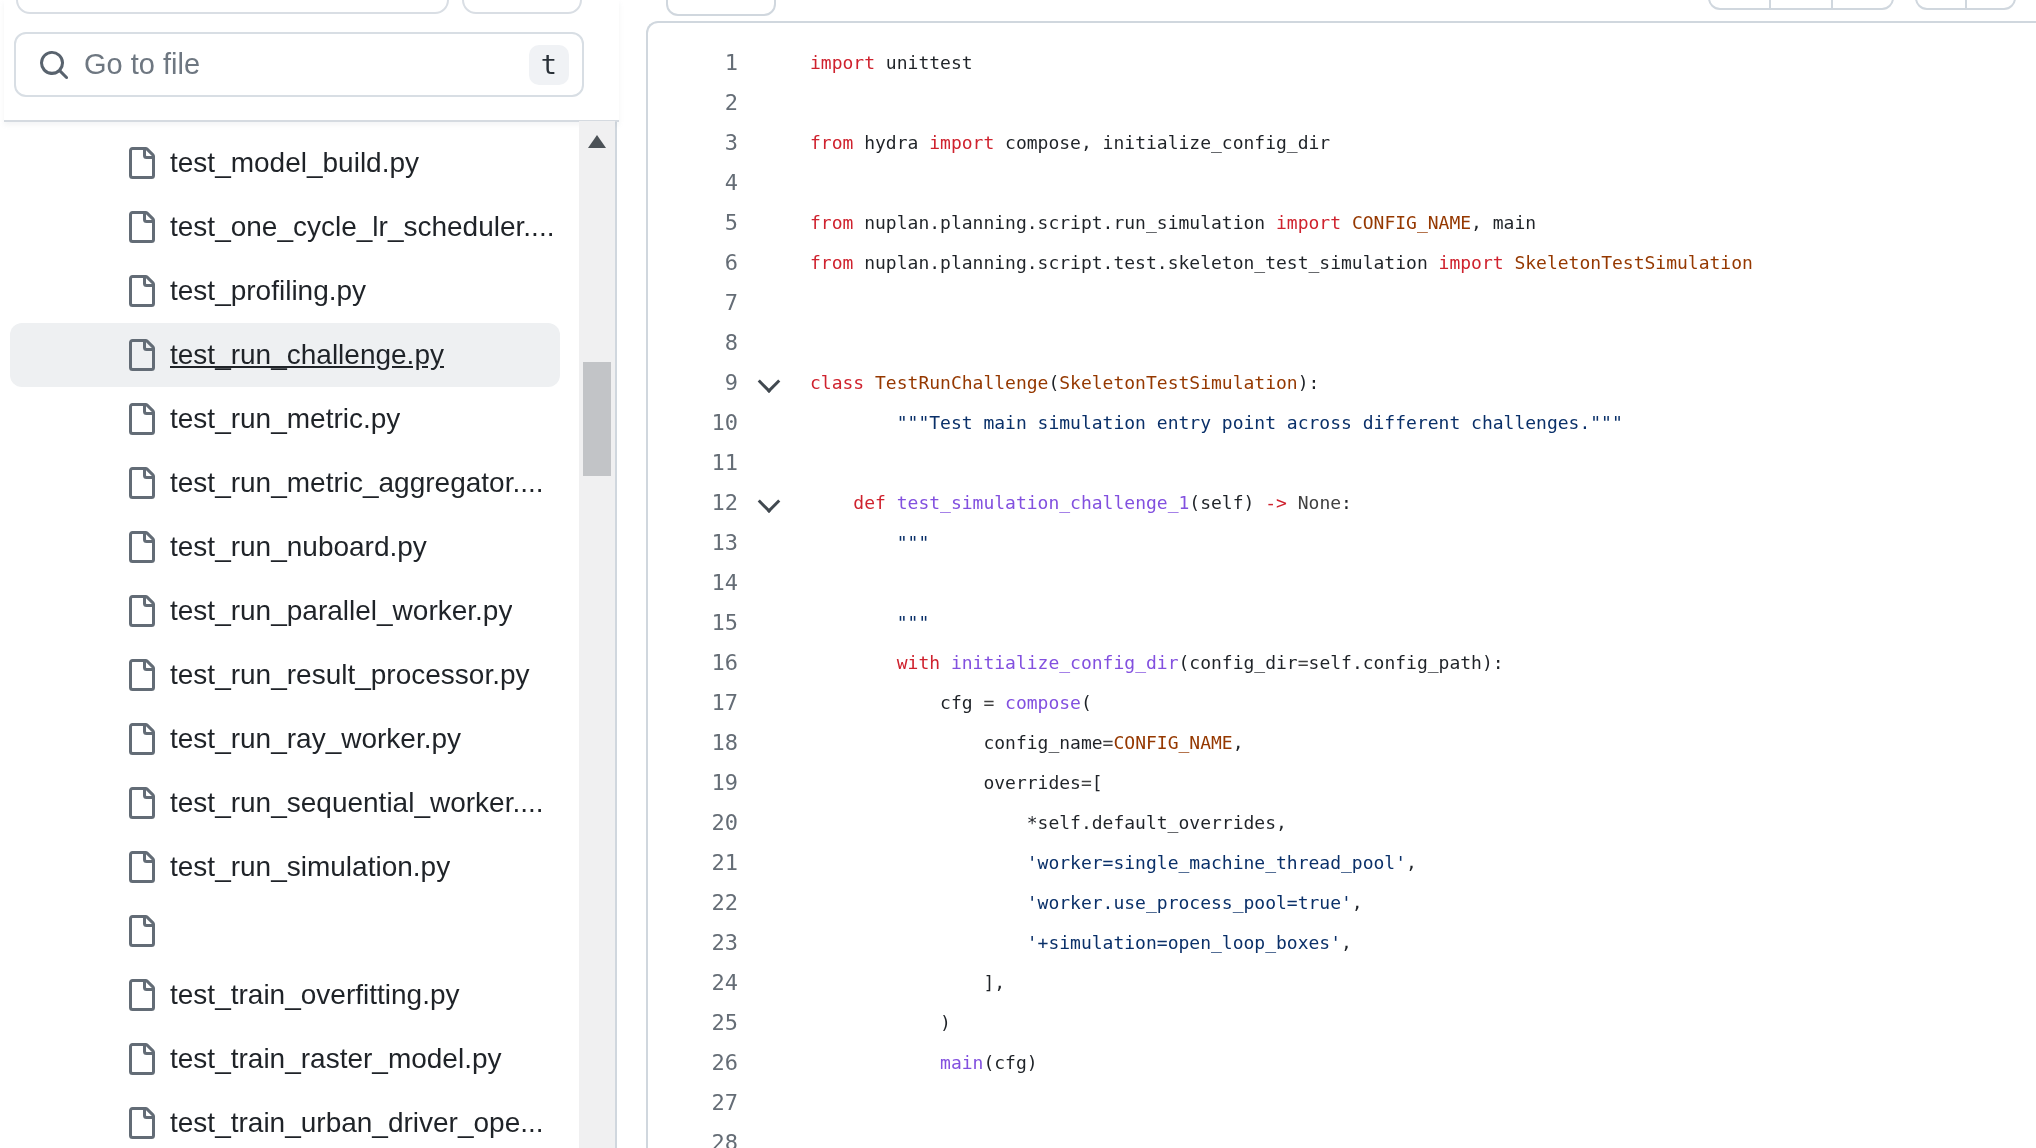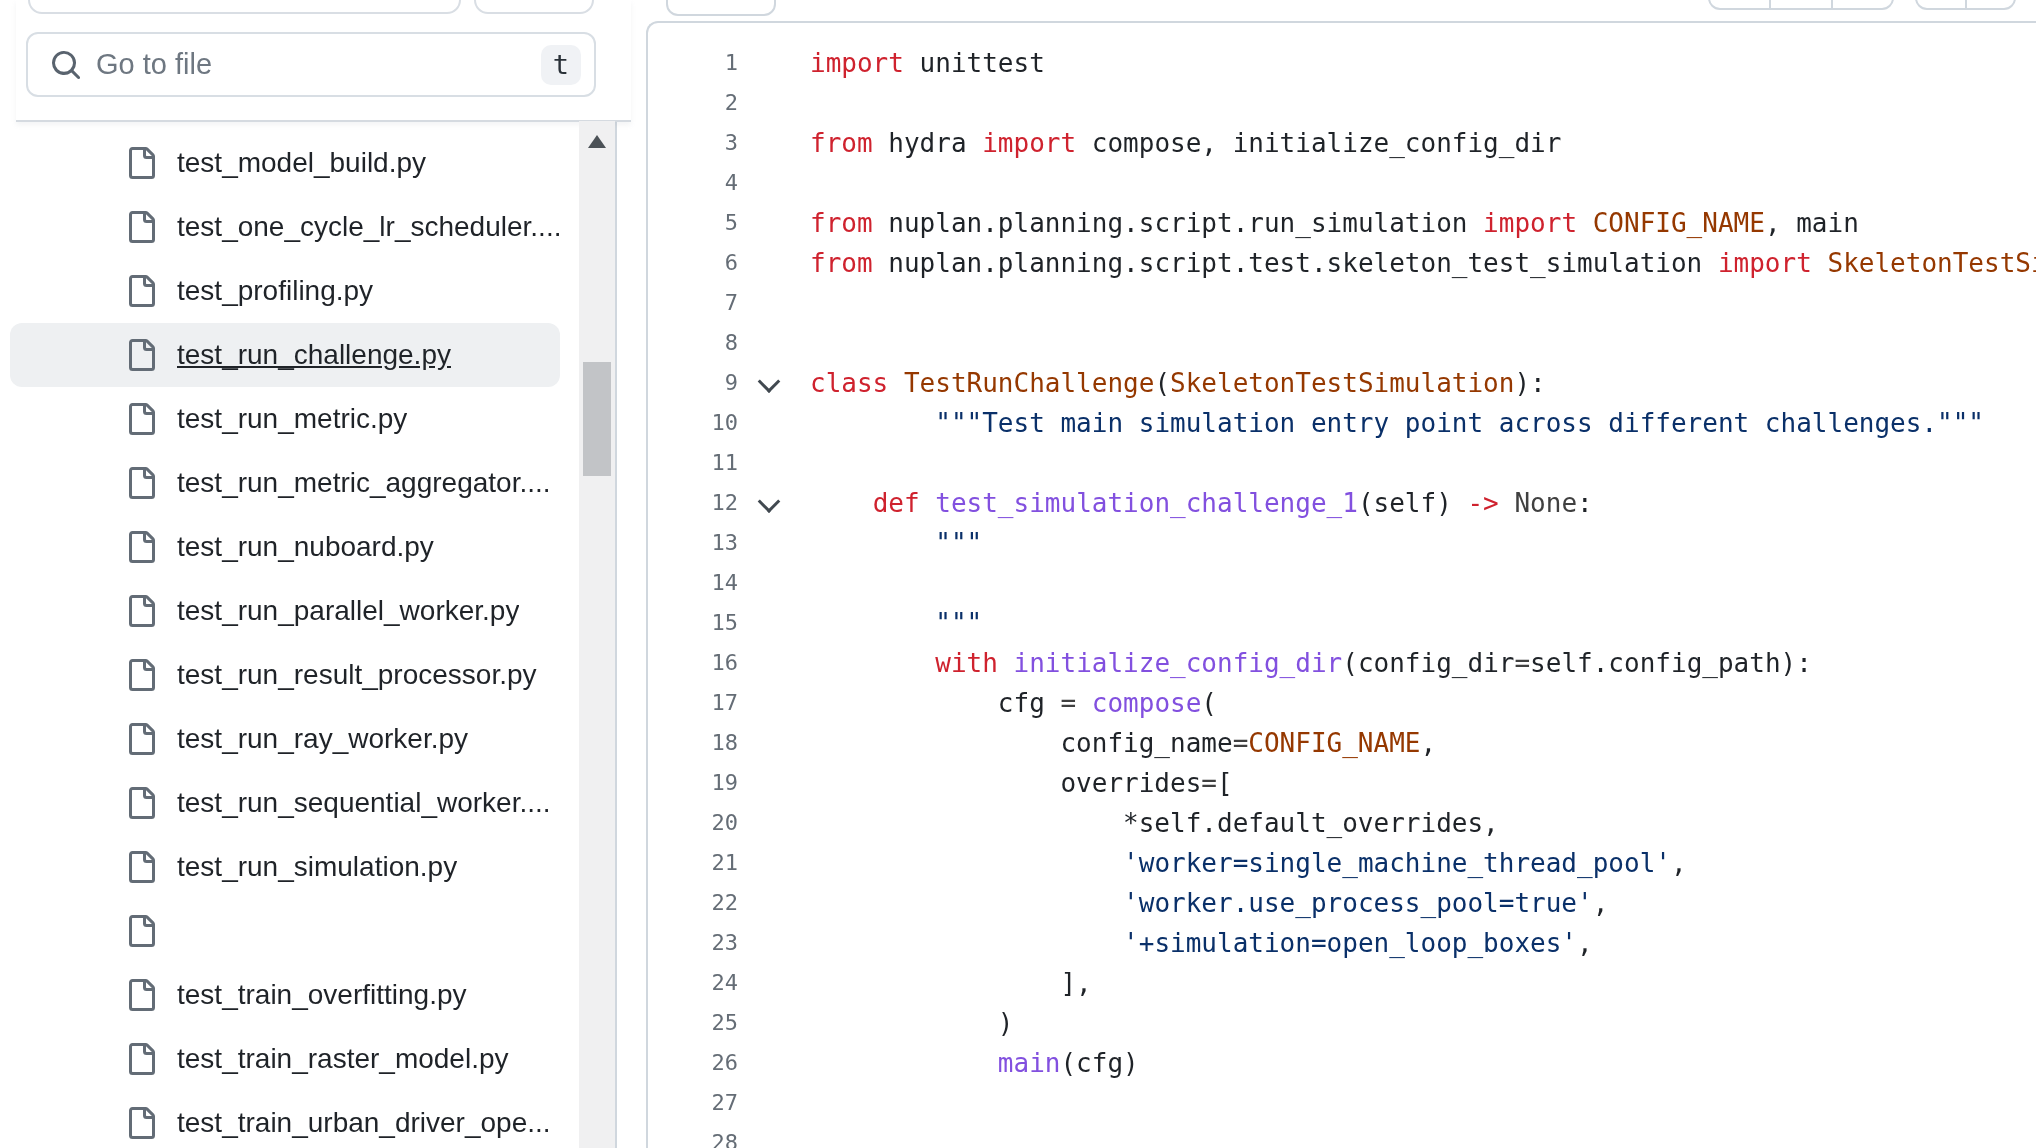--- a/index.html
+++ b/index.html
@@ -2,52 +2,52 @@
 <html><head>
 <meta charset="utf-8">
 <style>
   html,body{margin:0;padding:0;}
   body{
     width:2036px;height:1148px;overflow:hidden;background:#ffffff;
     font-family:"Liberation Sans","DejaVu Sans",sans-serif;color:#1f2328;position:relative;
   }
   
   .sidebar{position:absolute;left:0;top:0;width:617px;height:1148px;background:#fff;border-right:2px solid #d0d7de;box-sizing:border-box;}
-  .sb-head{position:absolute;left:16px;top:0;width:100%;height:120px;background:#fff;border-bottom:2px solid #d5dae0;box-shadow:0 3px 5px rgba(140,149,159,0.10);z-index:3;}
+  .sb-head{position:absolute;left:4px;top:0;width:100%;height:120px;background:#fff;border-bottom:2px solid #d5dae0;box-shadow:0 3px 5px rgba(140,149,159,0.10);z-index:3;}
   .partial-btn{position:absolute;background:#fff;border:2px solid #d9dee4;border-radius:14px;box-sizing:border-box;}
   .pb-wide{left:12px;top:-22px;width:433px;height:36px;}
   .pb-right{left:458px;top:-22px;width:120px;height:36px;}
   .searchbox{position:absolute;left:10px;top:32px;width:570px;height:65px;box-sizing:border-box;border:2px solid #d8dee4;border-radius:12px;background:#fff;display:flex;align-items:center;padding:0 13px 0 22px;cursor:text;}
   .searchbox .mag{flex:0 0 auto;}
   .ph{flex:1 1 auto;margin-left:14px;font-size:29px;color:#6e7781;}
   .kbd{flex:0 0 auto;width:40px;height:40px;background:#f0f2f5;border-radius:10px;display:flex;align-items:center;justify-content:center;font-family:"DejaVu Sans Mono","Liberation Mono",monospace;font-size:27px;color:#2a3138;}
   .filelist{position:absolute;left:0;top:121px;width:577px;bottom:0;padding:10px 17px 0 10px;box-sizing:border-box;overflow:hidden;}
   .frow{height:64px;display:flex;align-items:center;padding-left:115px;box-sizing:border-box;border-radius:12px;cursor:pointer;}
   .frow.sel{background:#eef0f2;text-decoration:underline;}
   .ficon{flex:0 0 auto;}
-  .fname{margin-left:20px;font-size:28px;color:#1f2328;white-space:nowrap;overflow:hidden;}
+  .fname{margin-left:13px;font-size:28px;color:#1f2328;white-space:nowrap;overflow:hidden;}
   
   .sb-scroll{position:absolute;left:579px;top:121px;width:36px;bottom:0;background:#f0f0f1;z-index:4;}
   .sb-up{position:absolute;left:9px;top:14px;width:0;height:0;border-left:9px solid transparent;border-right:9px solid transparent;border-bottom:13px solid #4c5257;}
   .sb-thumb{position:absolute;left:4px;top:241px;width:28px;height:114px;background:#c2c4c7;}
   
   .codepanel{position:absolute;left:617px;top:0;right:0;bottom:0;background:#fff;}
   .pill-partial{position:absolute;left:49px;top:-16px;width:110px;height:32px;background:#fff;border:2px solid #d0d7de;border-radius:12px;box-sizing:border-box;z-index:2;}
   .btn-group{position:absolute;top:-22px;height:32px;background:#fff;border:2px solid #d0d7de;border-radius:12px;box-sizing:border-box;display:flex;}
   .bg1{left:1091px;width:186px;}
   .bg2{left:1298px;width:101px;}
   .btn-group i{flex:1 1 auto;border-right:2px solid #d0d7de;}
   .btn-group i:last-child{border-right:none;}
   .code-card{position:absolute;left:29px;top:21px;right:-6px;bottom:-6px;background:#fff;border-top:2px solid #d0d7de;border-left:2px solid #d0d7de;border-top-left-radius:12px;box-sizing:border-box;overflow:hidden;}
   .codelines{padding-top:20px;}
   .cl{position:relative;height:40px;}
   .num{position:absolute;left:0;top:0;width:90px;text-align:right;font-family:"DejaVu Sans Mono","Liberation Mono",monospace;font-size:22px;line-height:40px;color:#656d76;cursor:pointer;}
   .fold{position:absolute;left:98px;top:0;width:46px;height:40px;display:flex;align-items:center;justify-content:center;cursor:pointer;}
   .chev{display:inline-block;width:13px;height:13px;border-left:3px solid #414950;border-bottom:3px solid #414950;transform:rotate(-45deg) translate(1px,-1px);}
-  .src{position:absolute;left:162px;top:0;font-family:"DejaVu Sans Mono","Liberation Mono",monospace;font-size:26px;line-height:40px;white-space:pre;}
+  .src{position:absolute;left:162px;top:0;font-family:"DejaVu Sans Mono","Liberation Mono",monospace;font-size:18px;line-height:40px;white-space:pre;}
   .tk{color:#cf222e;} 
   .te{color:#953800;} 
   .ts{color:#0a3069;} 
   .tf{color:#8250df;} 
   .tc{color:#404040;} 
   .tp{color:#1f2328;} 
 </style>
 </head>
 <body>
 

